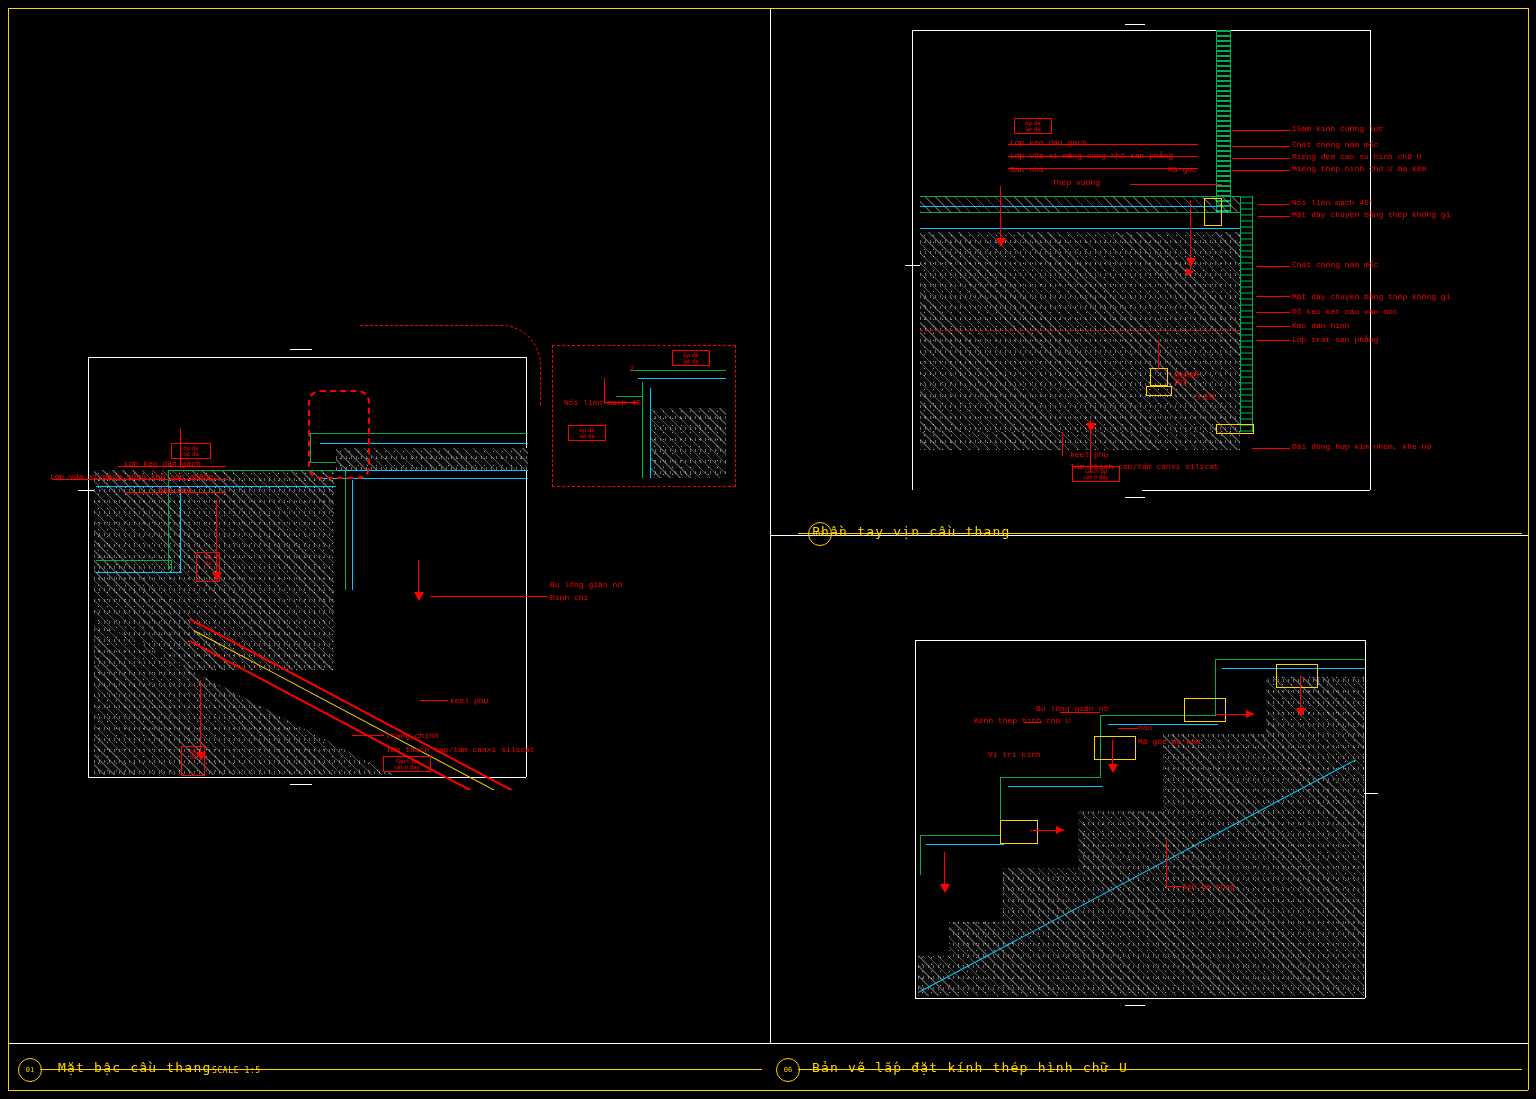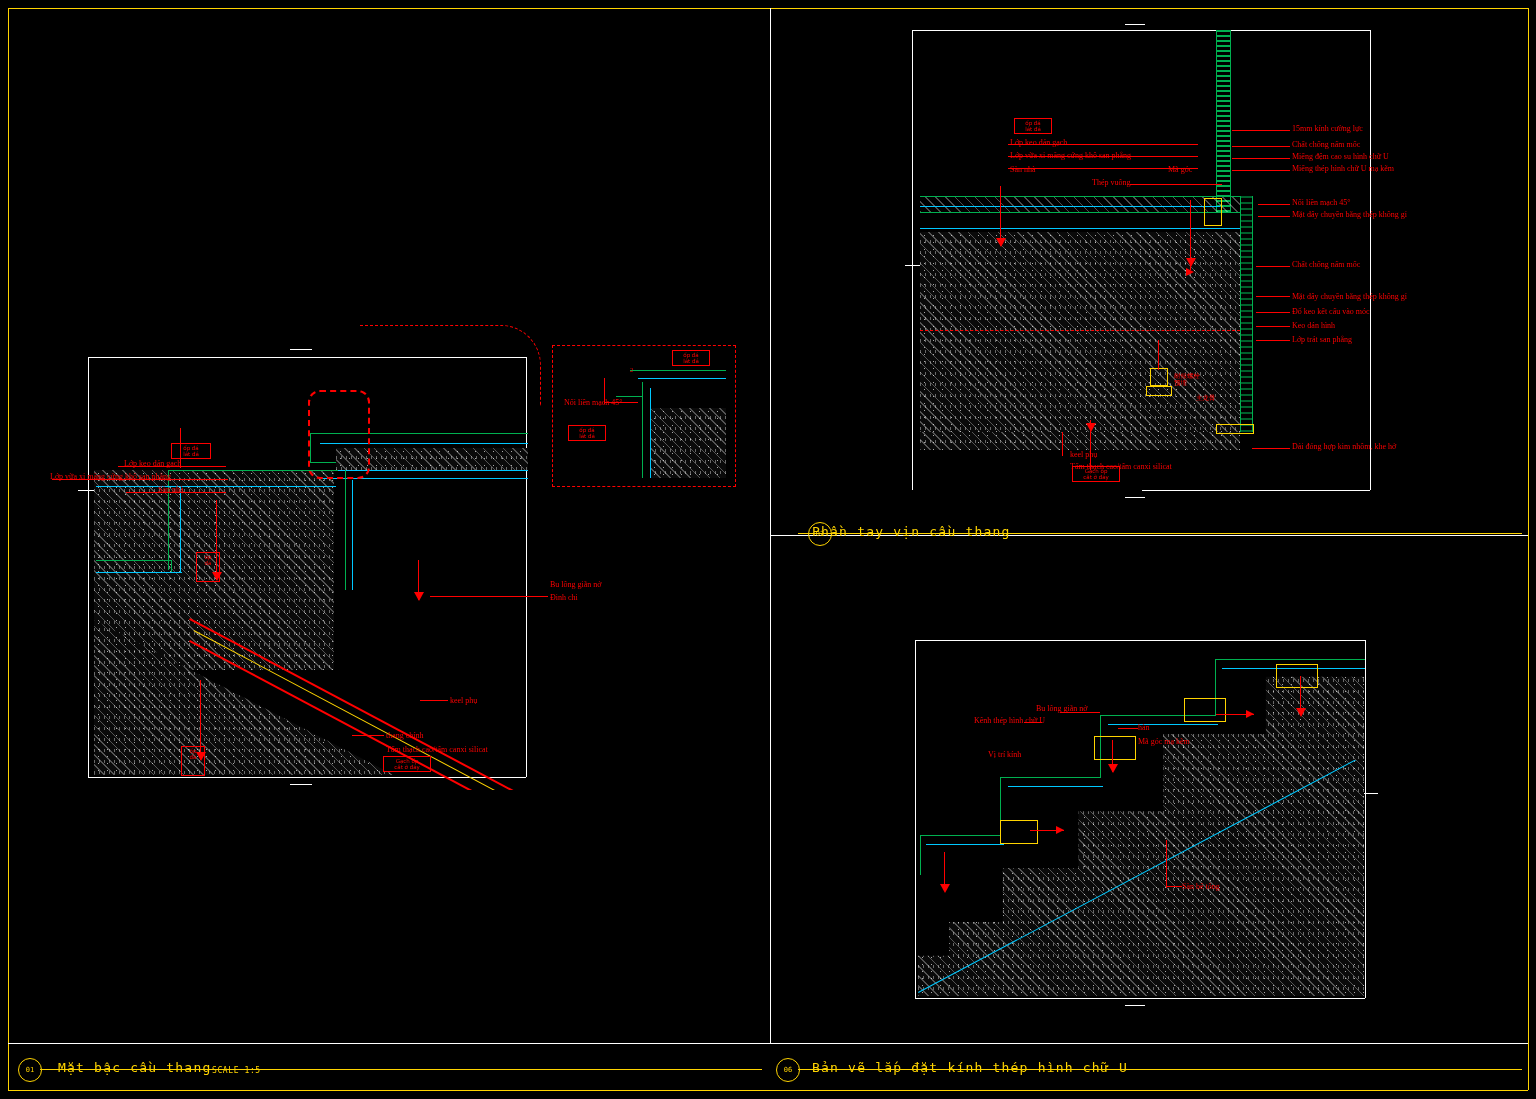--- a/index.html
+++ b/index.html
@@ -1,19 +1,19 @@
 <!DOCTYPE html>
 <html><head>
 <meta charset="utf-8">
 <style>
   html,body{margin:0;padding:0;background:#000;}
   body{width:1536px;height:1099px;overflow:hidden;font-family:"DejaVu Sans",sans-serif;}
   #stage{position:relative;width:1536px;height:1099px;background:#000;}
   .abs{position:absolute;}
-  .txt{position:absolute;white-space:nowrap;color:#ff0000;font-size:8px;line-height:9px;font-family:Liberation Serif, serif;}
+  .txt{position:absolute;white-space:nowrap;color:#ff0000;font-size:8px;line-height:9px;font-family:Liberation Mono, monospace;}
   .txt.tiny{font-size:6.5px;line-height:7px;}
   .ttl{position:absolute;color:#ffd400;font-size:13px;letter-spacing:1.2px;font-family:"DejaVu Sans Mono",monospace;white-space:nowrap;}
   .ttl.small{font-size:8px;letter-spacing:.6px;}
   .bub{position:absolute;width:22px;height:22px;border:1px solid #ffd400;border-radius:50%;color:#ffd400;font-size:7px;
        display:flex;align-items:center;justify-content:center;font-family:"DejaVu Sans Mono",monospace;}
   .line{position:absolute;background:#ff0000;height:1px;}
   .vline{position:absolute;background:#ff0000;width:1px;}
   .ylineh{position:absolute;background:#ffd400;height:1px;}
   .ylinev{position:absolute;background:#ffd400;width:1px;}
   .wlineh{position:absolute;background:#ffffff;height:1px;}
@@ -180,21 +180,21 @@
   <div class="tag" style="left:1072px;top:466px;width:42px;">Gạch ốp<br>cắt ở đáy</div>
 
   <div class="line" style="left:1008px;top:144px;width:190px;"></div>
   <div class="line" style="left:1008px;top:156px;width:190px;"></div>
   <div class="line" style="left:1008px;top:168px;width:190px;"></div>
   <div class="line" style="left:1130px;top:184px;width:92px;"></div>
 
   <div class="txt" style="left:1010px;top:138px;">Lớp keo dán gạch</div>
   <div class="txt" style="left:1010px;top:151px;">Lớp vữa xi măng cứng khô san phẳng</div>
   <div class="txt" style="left:1010px;top:165px;">Sàn nhà</div>
-  <div class="txt" style="left:1092px;top:178px;">Thép vuông</div>
+  <div class="txt" style="left:1052px;top:178px;">Thép vuông</div>
   <div class="txt" style="left:1168px;top:165px;">Mã góc</div>
   <div class="txt" style="left:1070px;top:450px;">keel phụ</div>
   <div class="txt" style="left:1070px;top:462px;">Tấm thạch cao/tấm canxi silicat</div>
   <div class="vline" style="left:1062px;top:432px;height:24px;"></div>
 
   <div class="txt tiny" style="left:1174px;top:372px;">耐候螺栓<br>预埋</div>
   <div class="txt tiny" style="left:1196px;top:394px;">主龙骨</div>
 
   <div class="line" style="left:1232px;top:130px;width:58px;"></div>
   <div class="line" style="left:1232px;top:146px;width:58px;"></div>

